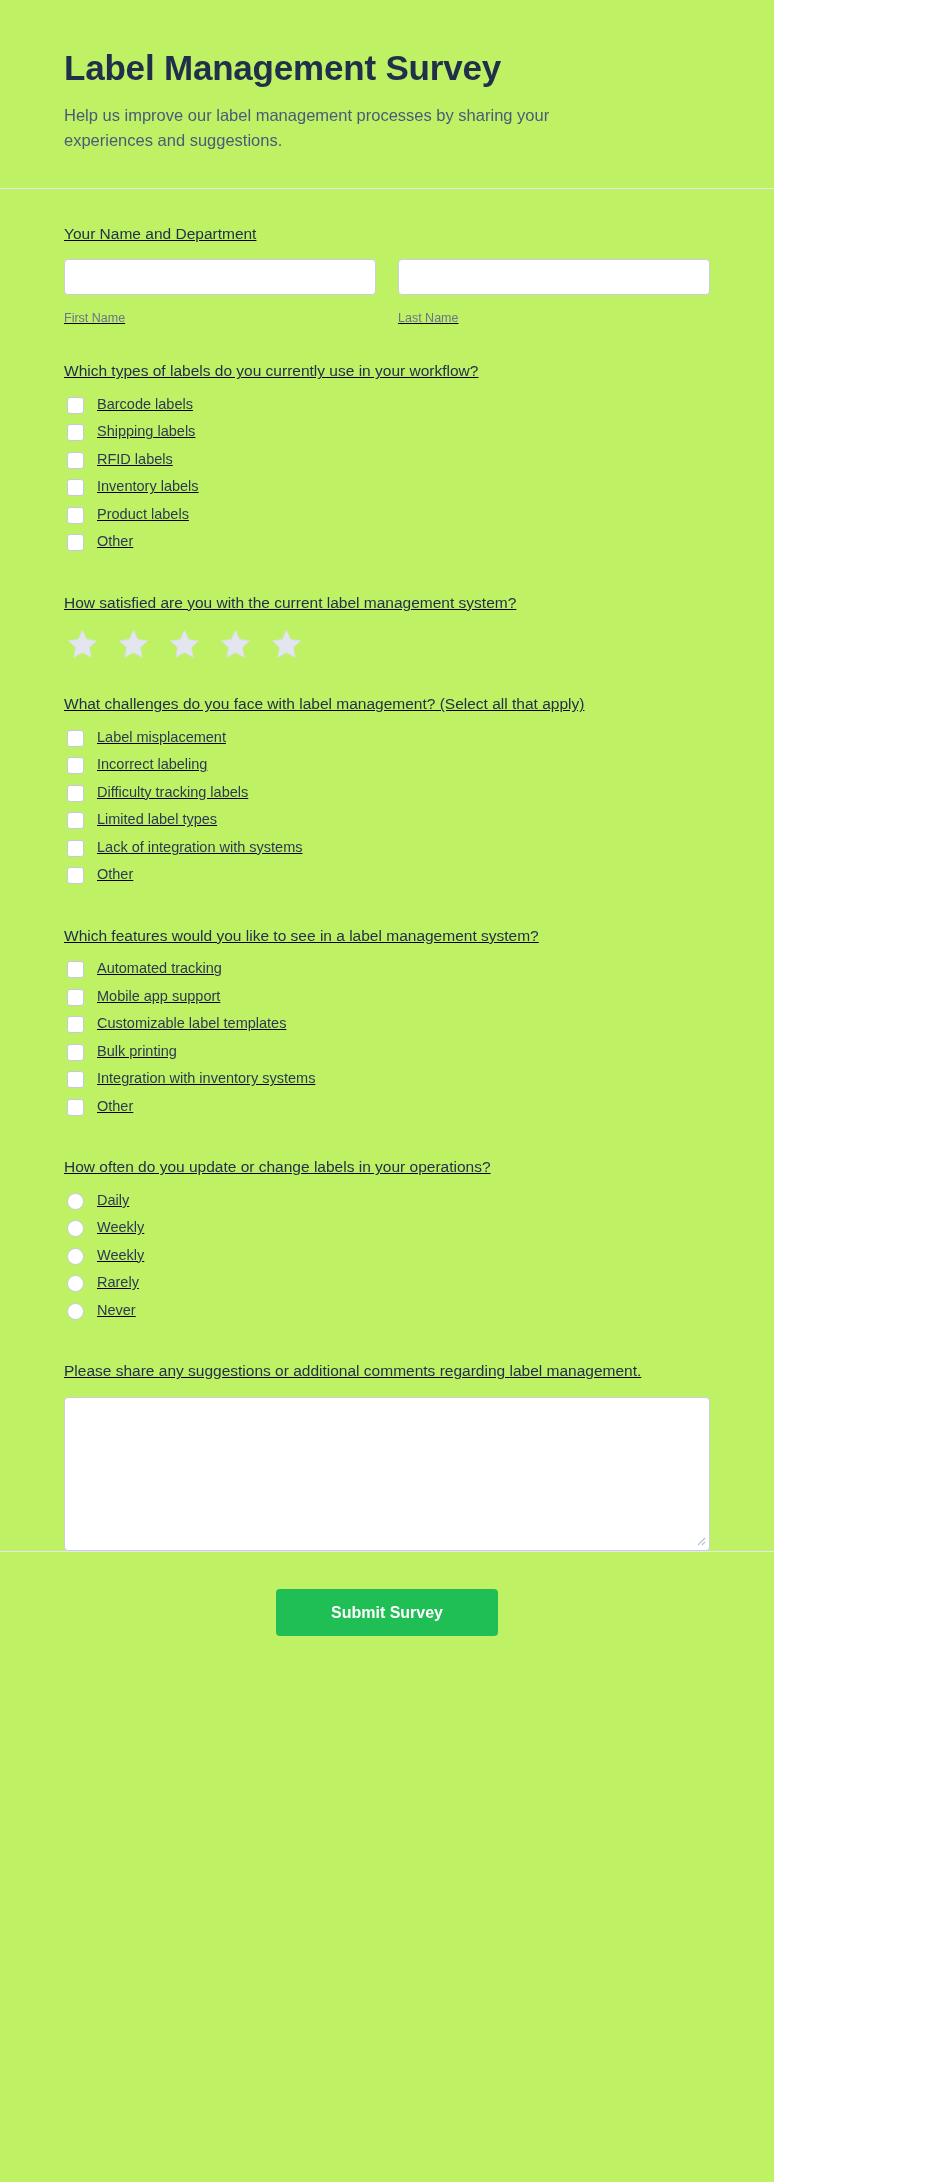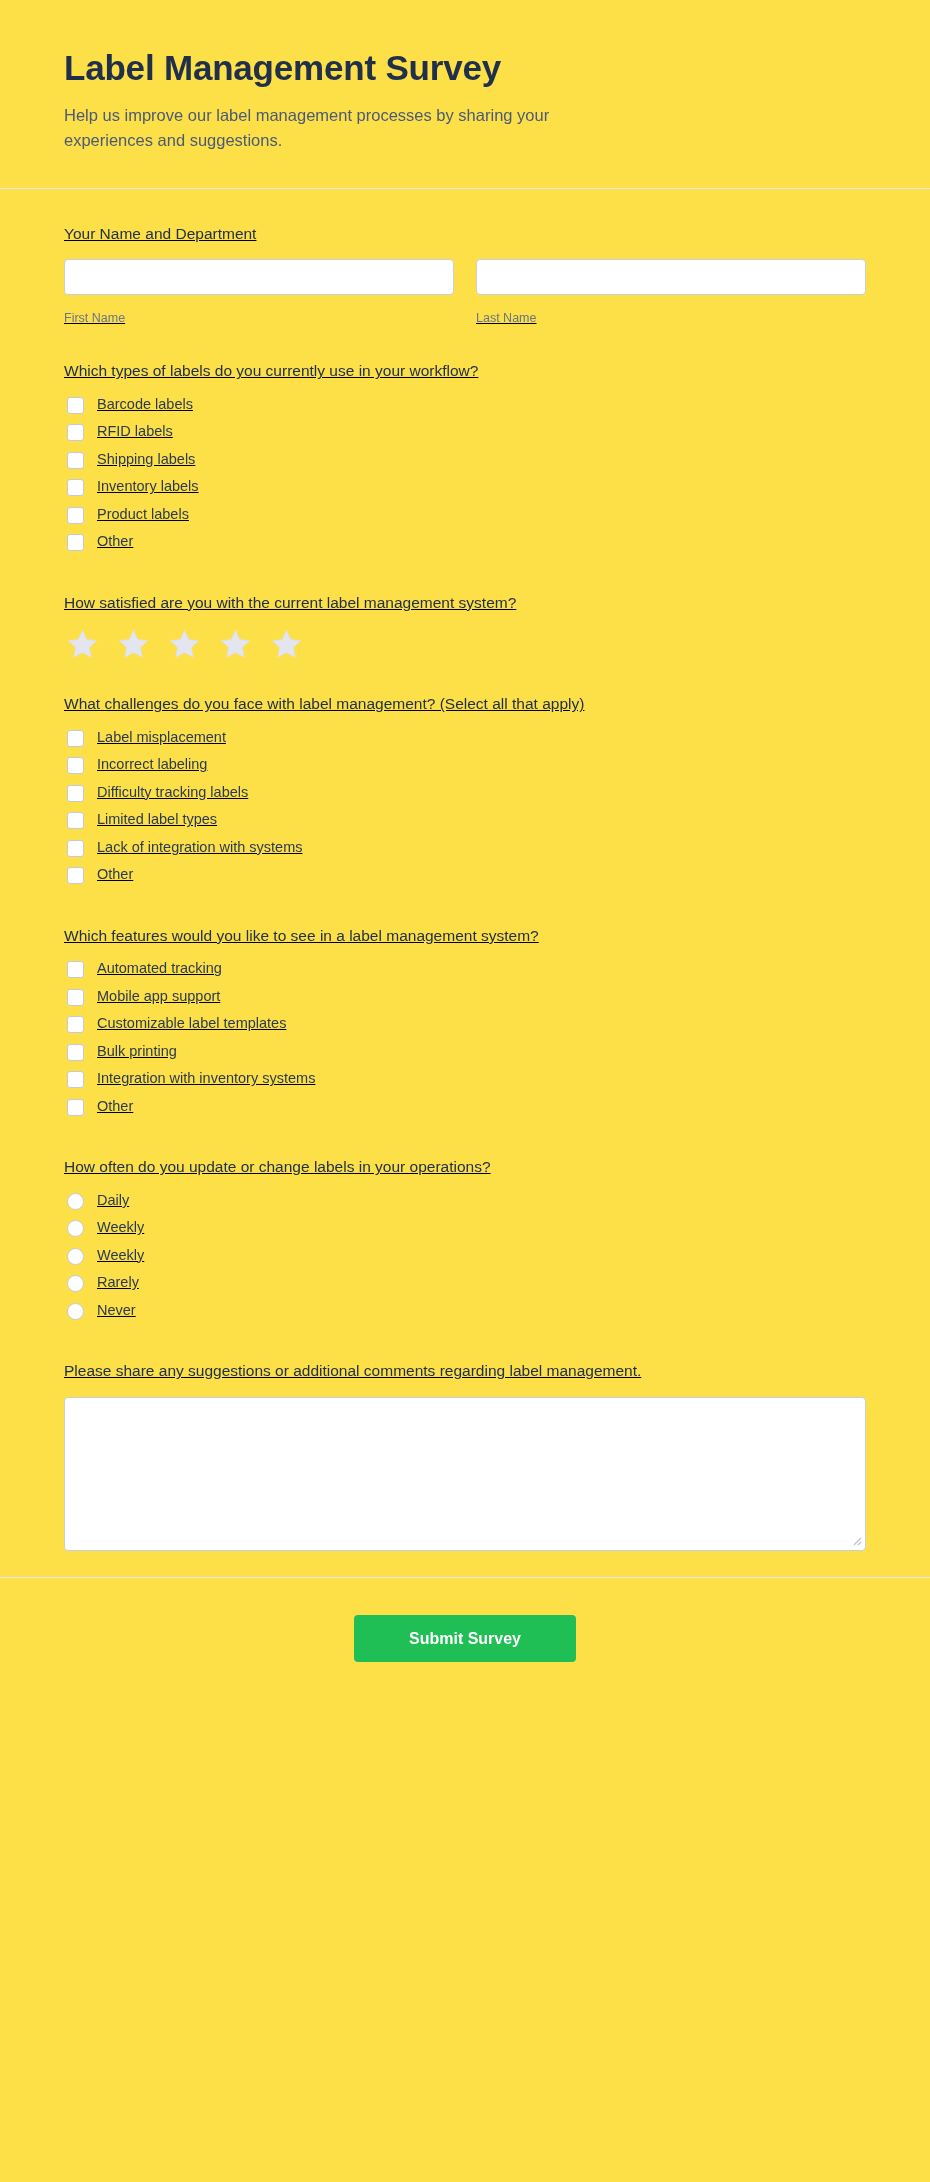--- a/index.html
+++ b/index.html
@@ -3,23 +3,23 @@
 <meta charset="utf-8">
 <style>
   * { box-sizing: border-box; }
   html, body {
     margin: 0;
     padding: 0;
     background: #ffffff;
     font-family: "Liberation Sans", sans-serif;
   }
   .page {
-    width: 930px;
+    width: 774px;
     min-height: 2182px;
-    background: #fde047;
+    background: #bef264;
     position: relative;
     overflow: hidden;
   }
 
   
   .form-header {
     padding: 48px 64px 34px 64px;
     border-bottom: 1px solid #e6e8ef;
   }
   .form-title {
@@ -145,21 +145,20 @@
     position: absolute;
     right: 4px;
     bottom: 5px;
     width: 12px;
     height: 12px;
     pointer-events: none;
   }
 
   
   .form-footer {
-    margin-top: 26px;
     border-top: 1px solid #e6e8ef;
     padding: 37px 64px 46px 64px;
     text-align: center;
   }
   .submit-button {
     display: inline-block;
     background: #20bf55;
     color: #ffffff;
     border: none;
     border-radius: 4px;
@@ -200,25 +199,25 @@
 
     <div class="question-block">
       <span class="question-label">Which types of labels do you currently use in your workflow?</span>
       <div class="choice-list">
           <div class="choice-row">
             <span class="cb-box"></span>
             <span class="choice-text">Barcode labels</span>
           </div>
           <div class="choice-row">
             <span class="cb-box"></span>
+            <span class="choice-text">Shipping labels</span>
+          </div>
+          <div class="choice-row">
+            <span class="cb-box"></span>
             <span class="choice-text">RFID labels</span>
-          </div>
-          <div class="choice-row">
-            <span class="cb-box"></span>
-            <span class="choice-text">Shipping labels</span>
           </div>
           <div class="choice-row">
             <span class="cb-box"></span>
             <span class="choice-text">Inventory labels</span>
           </div>
           <div class="choice-row">
             <span class="cb-box"></span>
             <span class="choice-text">Product labels</span>
           </div>
           <div class="choice-row">

